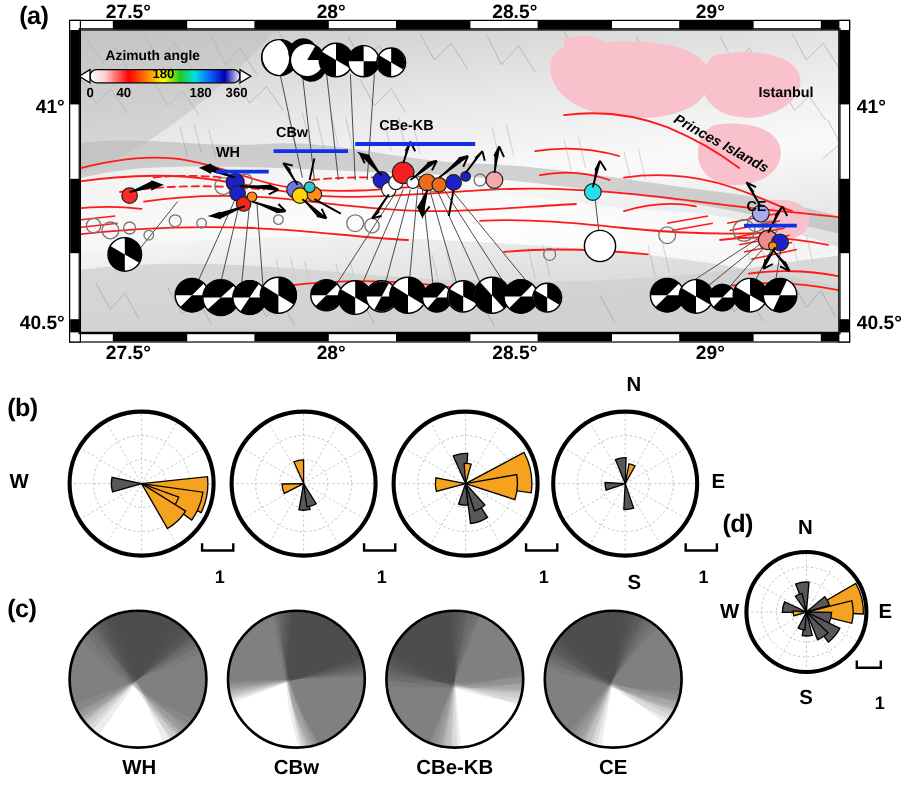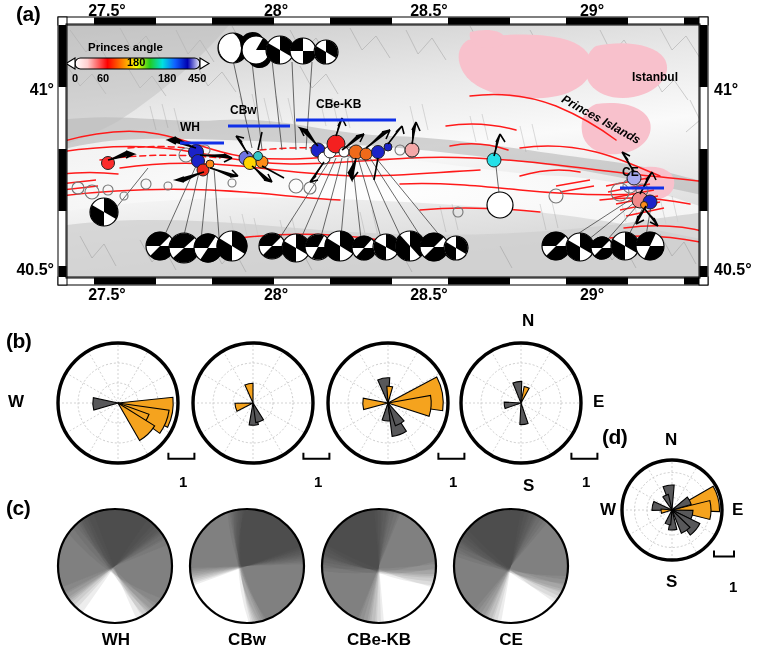--- a/index.html
+++ b/index.html
@@ -482,26 +482,26 @@
 
     <rect x="699" y="17" width="9" height="268" fill="#fff" stroke="#000" stroke-width="1"></rect>
     <rect x="699.5" y="25" width="8" height="62" fill="#000"></rect>
     <rect x="699.5" y="149" width="8" height="62" fill="#000"></rect>
     <rect x="699.5" y="266" width="8" height="11" fill="#000"></rect>
     <rect x="66" y="24" width="634" height="254" fill="none" stroke="#000" stroke-width="1"></rect>
   </g>
 </svg>
 </div>
 
-<div class="abs cbtitle nosel" style="left:88px;top:41px;">Princes angle</div>
+<div class="abs cbtitle nosel" style="left:88px;top:41px;">Azimuth angle</div>
 <div class="abs cbtick nosel" style="left:72px;top:72px;">0</div>
-<div class="abs cbtick nosel" style="left:97px;top:72px;">60</div>
+<div class="abs cbtick nosel" style="left:97px;top:72px;">40</div>
 <div class="abs cbtick nosel" style="left:127px;top:56px;">180</div>
 <div class="abs cbtick nosel" style="left:158px;top:72px;">180</div>
-<div class="abs cbtick nosel" style="left:188px;top:72px;">450</div>
+<div class="abs cbtick nosel" style="left:188px;top:72px;">360</div>
 
 <div class="abs maplab nosel" style="left:180px;top:120px;">WH</div>
 <div class="abs maplab nosel" style="left:230px;top:103px;">CBw</div>
 <div class="abs maplab nosel" style="left:316px;top:97px;">CBe-KB</div>
 <div class="abs maplab nosel" style="left:622px;top:165px;">CE</div>
 <div class="abs maplab nosel" style="left:588px;top:70px;padding-left:44px;">Istanbul</div>
 <div class="abs maplab nosel" style="left:566px;top:92px;transform:rotate(29deg);transform-origin:left top;font-style:italic;">Princes Islands</div>
 
 <div class="abs panel-label nosel" style="left:6px;top:329px;">(b)</div>
 

